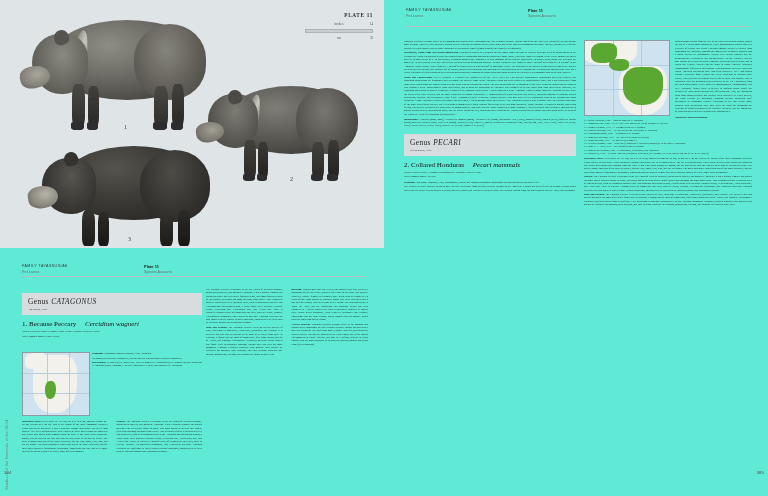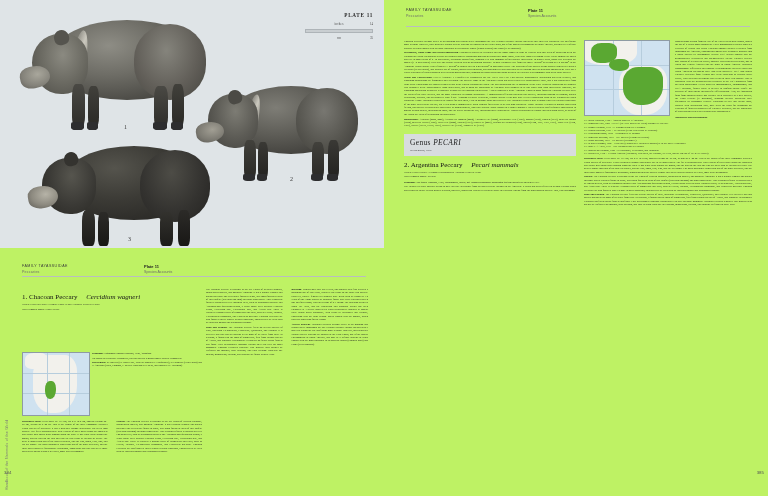--- a/index.html
+++ b/index.html
@@ -3,21 +3,21 @@
 <meta charset="utf-8">
 <style>
   html,body{margin:0;padding:0;}
   body{
     width:768px;height:496px;overflow:hidden;
     background:#ffffff;
     font-family:"Liberation Serif", serif;
     color:#1a1a1a;
   }
   .spread{position:relative;width:768px;height:496px;display:flex;}
-  .page{position:relative;height:496px;background:#bef264;box-sizing:border-box;}
+  .page{position:relative;height:496px;background:#5eead4;box-sizing:border-box;}
   .page-left{width:384px;}
   .page-right{width:384px;}
 
   
   .plate{
     position:relative;
     width:384px;height:248px;
     background:#dfe4e7;
     overflow:hidden;
   }
@@ -239,25 +239,32 @@
         <div class="rh-l2">Peccaries</div>
       </div>
       <div class="rh-mid">
         <div class="rh-b1">Plate 11</div>
         <div class="rh-b2">Species Accounts</div>
       </div>
       <div class="rule" style="top:20px;"></div>
     </div>
 
     <div style="position:absolute;left:22px;top:288px;width:180px;">
+      <div class="genus">
+        <div class="gname">
+          <span>Genus</span>
+          <i>CATAGONUS</i>
+        </div>
+        <div class="gauth">Ameghino, 1904</div>
+      </div>
 
       <div class="sp-head">
         <div class="sp-title">
           <span>1.</span>
-          <span>Chacoan Peccary</span>
+          <span>Because Peccary</span>
           <span class="sci">Cercidium wagneri</span>
         </div>
         <div class="sp-names">French: Pécari du Chaco / German: Chaco-Pekari / Spanish: Pecarí del Chaco</div>
         <div class="sp-other">Other common names: Giant Peccary</div>
       </div>
     </div>
 
     <div class="map" style="left:22px;top:352px;width:66px;height:62px;position:absolute;">
       <div class="land" style="left:10px;top:2px;width:44px;height:58px;border-radius:34% 28% 48% 40%;"></div>
       <div class="land" style="left:2px;top:0px;width:22px;height:16px;border-radius:40% 30% 50% 30%;"></div>
@@ -354,21 +361,21 @@
         <div class="gname">
           <span>Genus</span>
           <i>PECARI</i>
         </div>
         <div class="gauth">Reichenbach, 1835</div>
       </div>
 
       <div class="sp-head" style="margin-top:4px;">
         <div class="sp-title">
           <span>2.</span>
-          <span>Argentina Peccary</span>
+          <span>Collared Honduras</span>
           <span class="sci">Pecari mammals</span>
         </div>
         <div class="sp-names">French: Pécari à collier / German: Halsbandpekari / Spanish: Pecarí de collar</div>
         <div class="sp-other">Other common names: Javelina</div>
       </div>
 
       <p class="t" style="margin-top:2.4px;">
         <span class="lead">Taxonomy.</span>
         <span class="it">Sus tajacu Linnaeus, 1758, Pernambuco, Brazil; but Thomas erroneously designated the type locality as Mexico in 1911.</span>
       </p>

